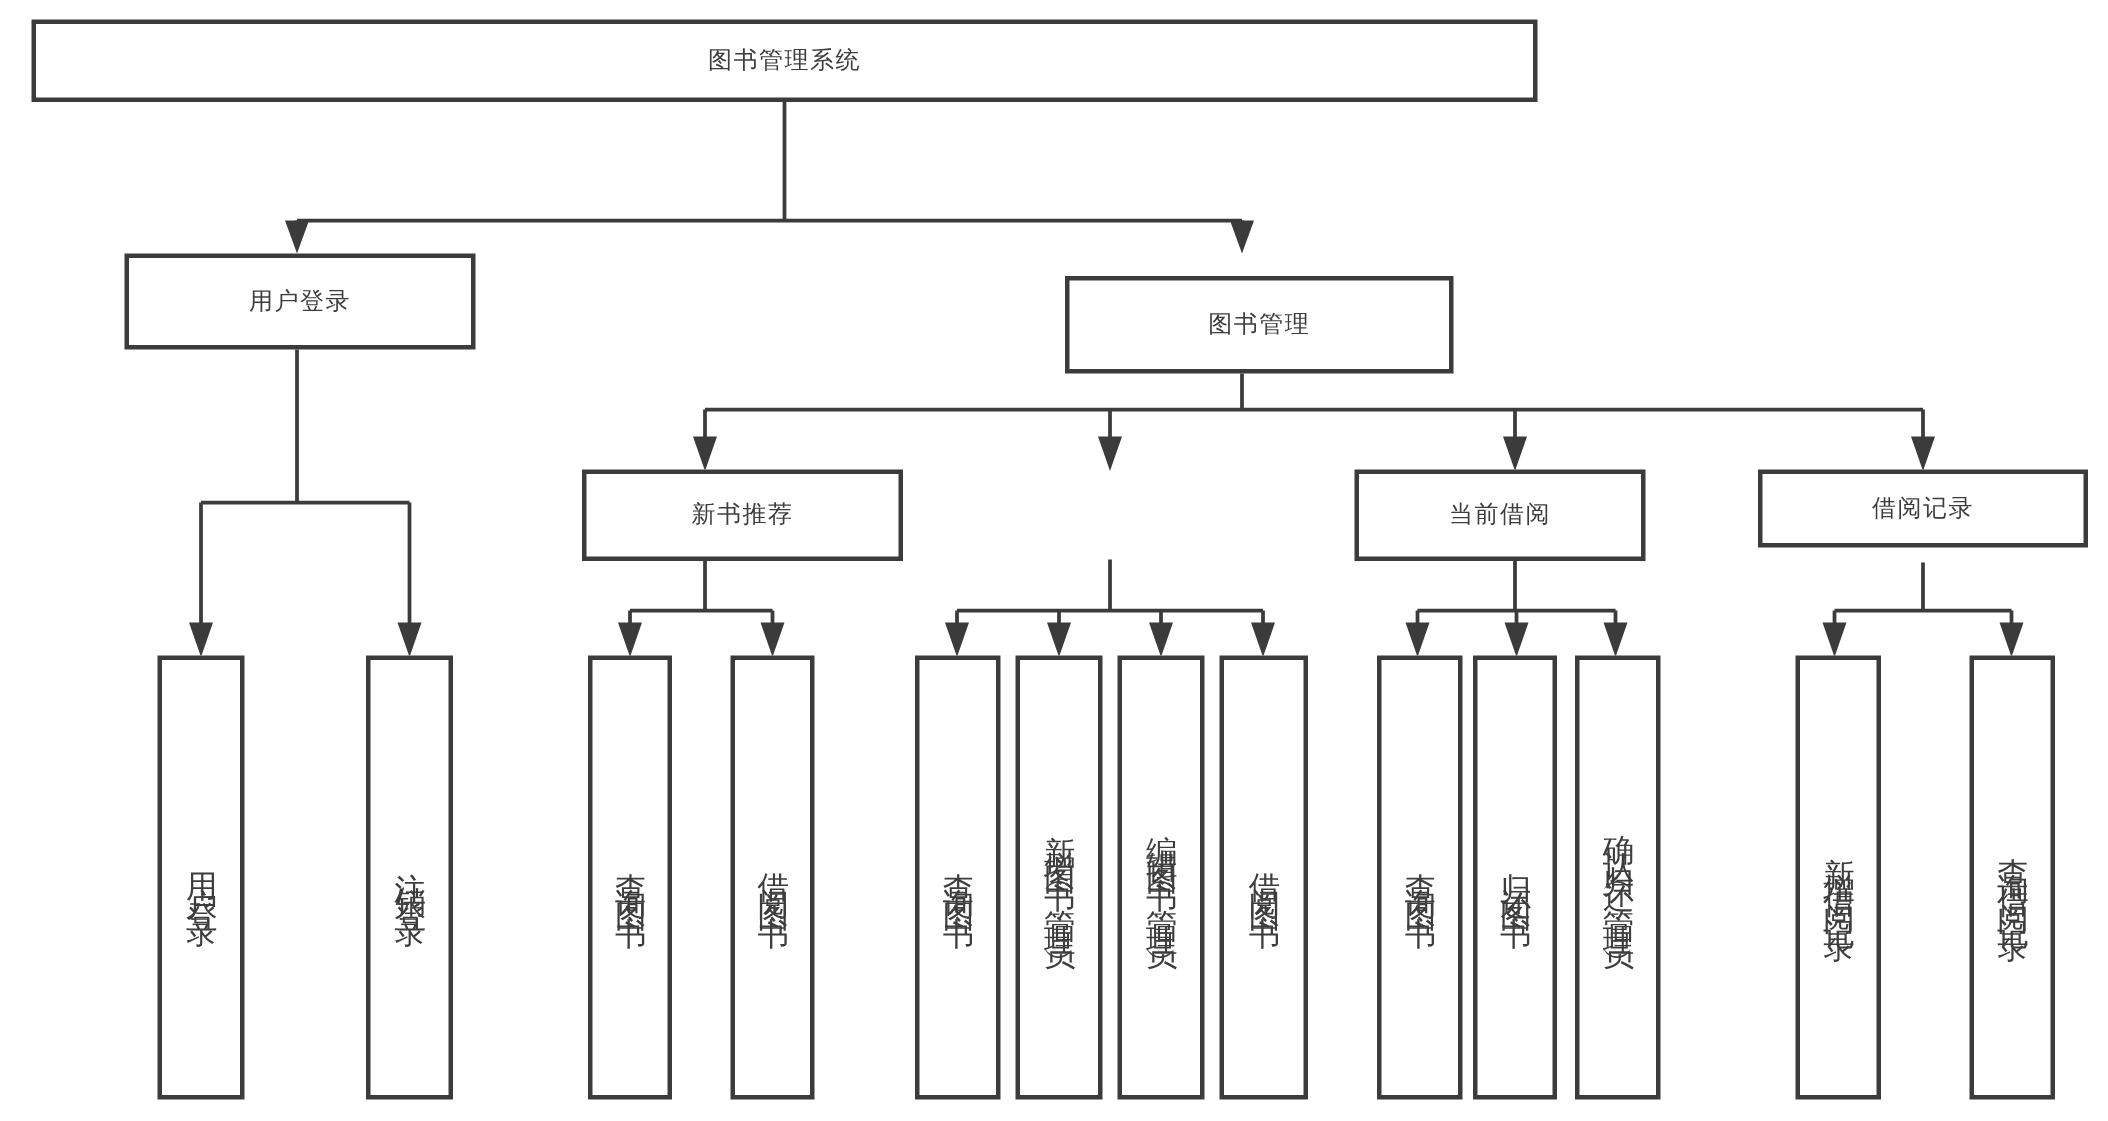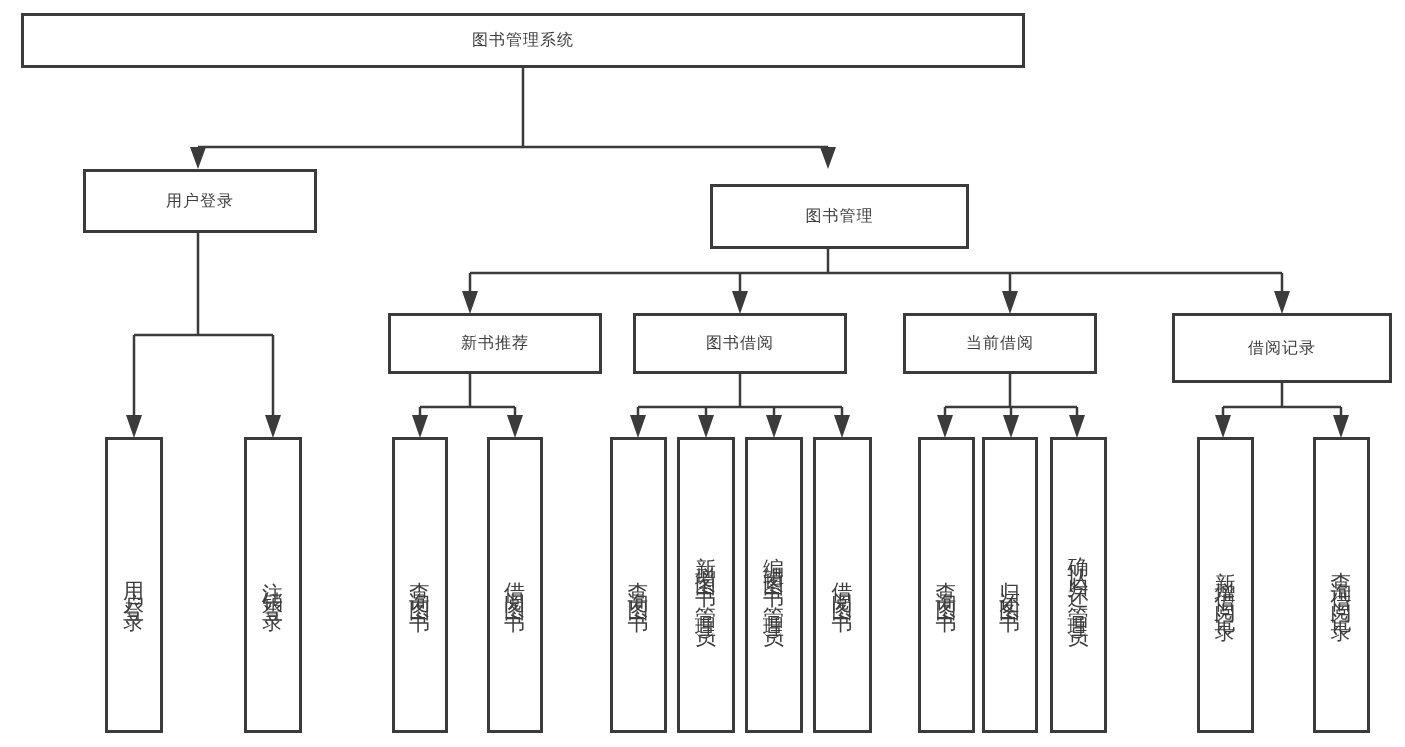--- a/index.html
+++ b/index.html
@@ -126,23 +126,22 @@
       <polygon points="1333,415 1349,415 1341,438"></polygon>
     </g>
   </svg>
 
   <div class="box h-label" style="left:21px; top:13px; width:1004px; height:55px;">图书管理系统</div>
 
   <div class="box h-label" style="left:83px; top:169px; width:234px; height:64px;">用户登录</div>
   <div class="box h-label" style="left:710px; top:168px; width:259px; height:65px;margin-top:16px;">图书管理</div>
 
   <div class="box h-label" style="left:363px; top:313px; width:214px; height:61px;margin-left:25px;">新书推荐</div>
-  <div class="box h-label" style="left:633px; top:313px; width:214px; height:61px;">图书借阅</div>
   <div class="box h-label" style="left:903px; top:313px; width:194px; height:61px;">当前借阅</div>
-  <div class="box h-label" style="left:1172px; top:313px; width:220px; height:70px;">借阅记录</div>
+  <div class="box h-label" style="left:1172px; top:313px; width:220px; height:52px;">借阅记录</div>
 
   <div class="box leaf" style="left:105px; top:437px; width:58px; height:296px;">用户登录</div>
   <div class="box leaf" style="left:244px; top:437px; width:58px; height:296px;">注销登录</div>
 
   <div class="box leaf" style="left:392px; top:437px; width:56px; height:296px;">查询图书</div>
   <div class="box leaf" style="left:487px; top:437px; width:56px; height:296px;">借阅图书</div>
 
   <div class="box leaf" style="left:610px; top:437px; width:57px; height:296px;">查询图书</div>
   <div class="box leaf" style="left:677px; top:437px; width:58px; height:296px;">新增图书（管理员）</div>
   <div class="box leaf" style="left:745px; top:437px; width:58px; height:296px;">编辑图书（管理员）</div>

